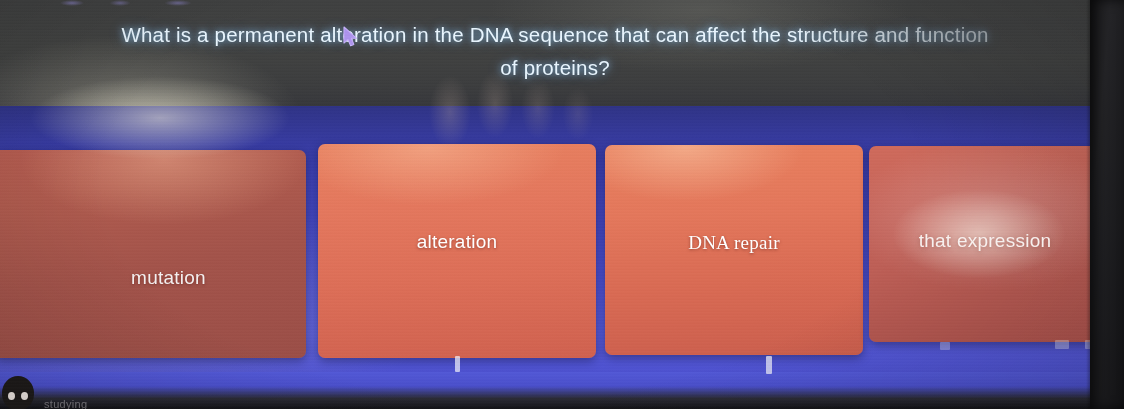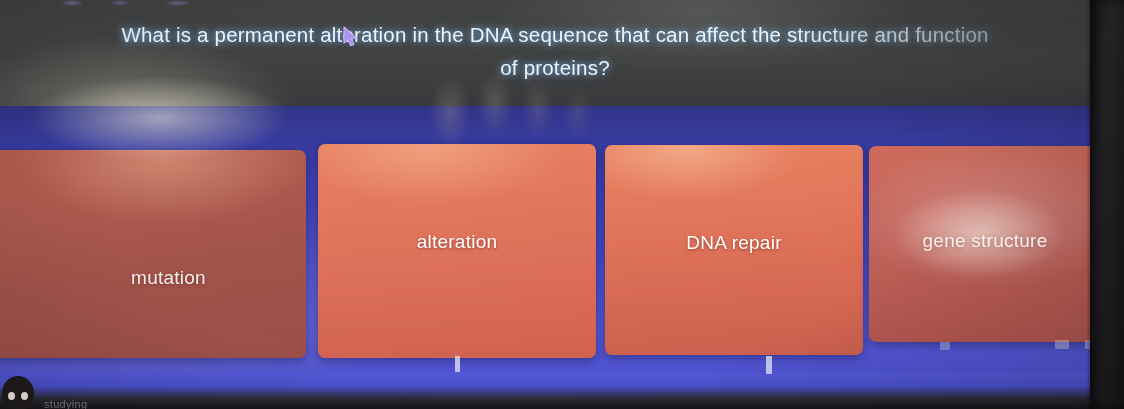--- a/index.html
+++ b/index.html
@@ -133,21 +133,21 @@
   }
   #card-2 .lbl{ margin-top:-18px; }
 
   
   #card-3{
     left:605px; top:145px; width:258px; height:210px;
     background:
       radial-gradient(ellipse 170px 78px at 80px 2px, rgba(255,215,180,.48), rgba(255,215,180,0) 70%),
       linear-gradient(176deg,#e9805e 0%,#e4775b 32%,#d96a53 66%,#cb5e4d 100%);
   }
-  #card-3 .lbl{ margin-top:-14px; }
+  #card-3 .lbl{ margin-top:-14px;font-family:Liberation Serif, serif; }
 
   
   #card-4{
     left:869px; top:146px; width:232px; height:196px;
     background:
       radial-gradient(ellipse 120px 62px at 110px 88px, rgba(255,240,230,.62), rgba(255,240,230,0) 72%),
       radial-gradient(ellipse 190px 100px at 120px 70px, rgba(230,190,190,.35), rgba(230,190,190,0) 75%),
       linear-gradient(172deg,#cf6a5b 0%,#c4645a 34%,#b85a52 70%,#ae534d 100%);
   }
   #card-4 .lbl{ margin-top:-6px; color:#f7f0ee; text-shadow:0 1px 4px rgba(140,70,60,.5); }
@@ -210,21 +210,21 @@
 
     <div class="card" id="card-2">
       <span class="lbl">alteration</span>
     </div>
 
     <div class="card" id="card-3">
       <span class="lbl">DNA repair</span>
     </div>
 
     <div class="card" id="card-4">
-      <span class="lbl">gene structure</span>
+      <span class="lbl">that expression</span>
     </div>
 
     <div class="sliver" style="left:766px;top:356px;width:6px;height:18px;"></div>
     <div class="sliver" style="left:455px;top:356px;width:5px;height:16px;"></div>
     <div class="sliver" style="left:1055px;top:340px;width:14px;height:9px;opacity:.5;"></div>
     <div class="sliver" style="left:1085px;top:340px;width:14px;height:9px;opacity:.5;"></div>
     <div class="sliver" style="left:940px;top:342px;width:10px;height:8px;opacity:.45;"></div>
   </div>
 
   <div class="avatar">

